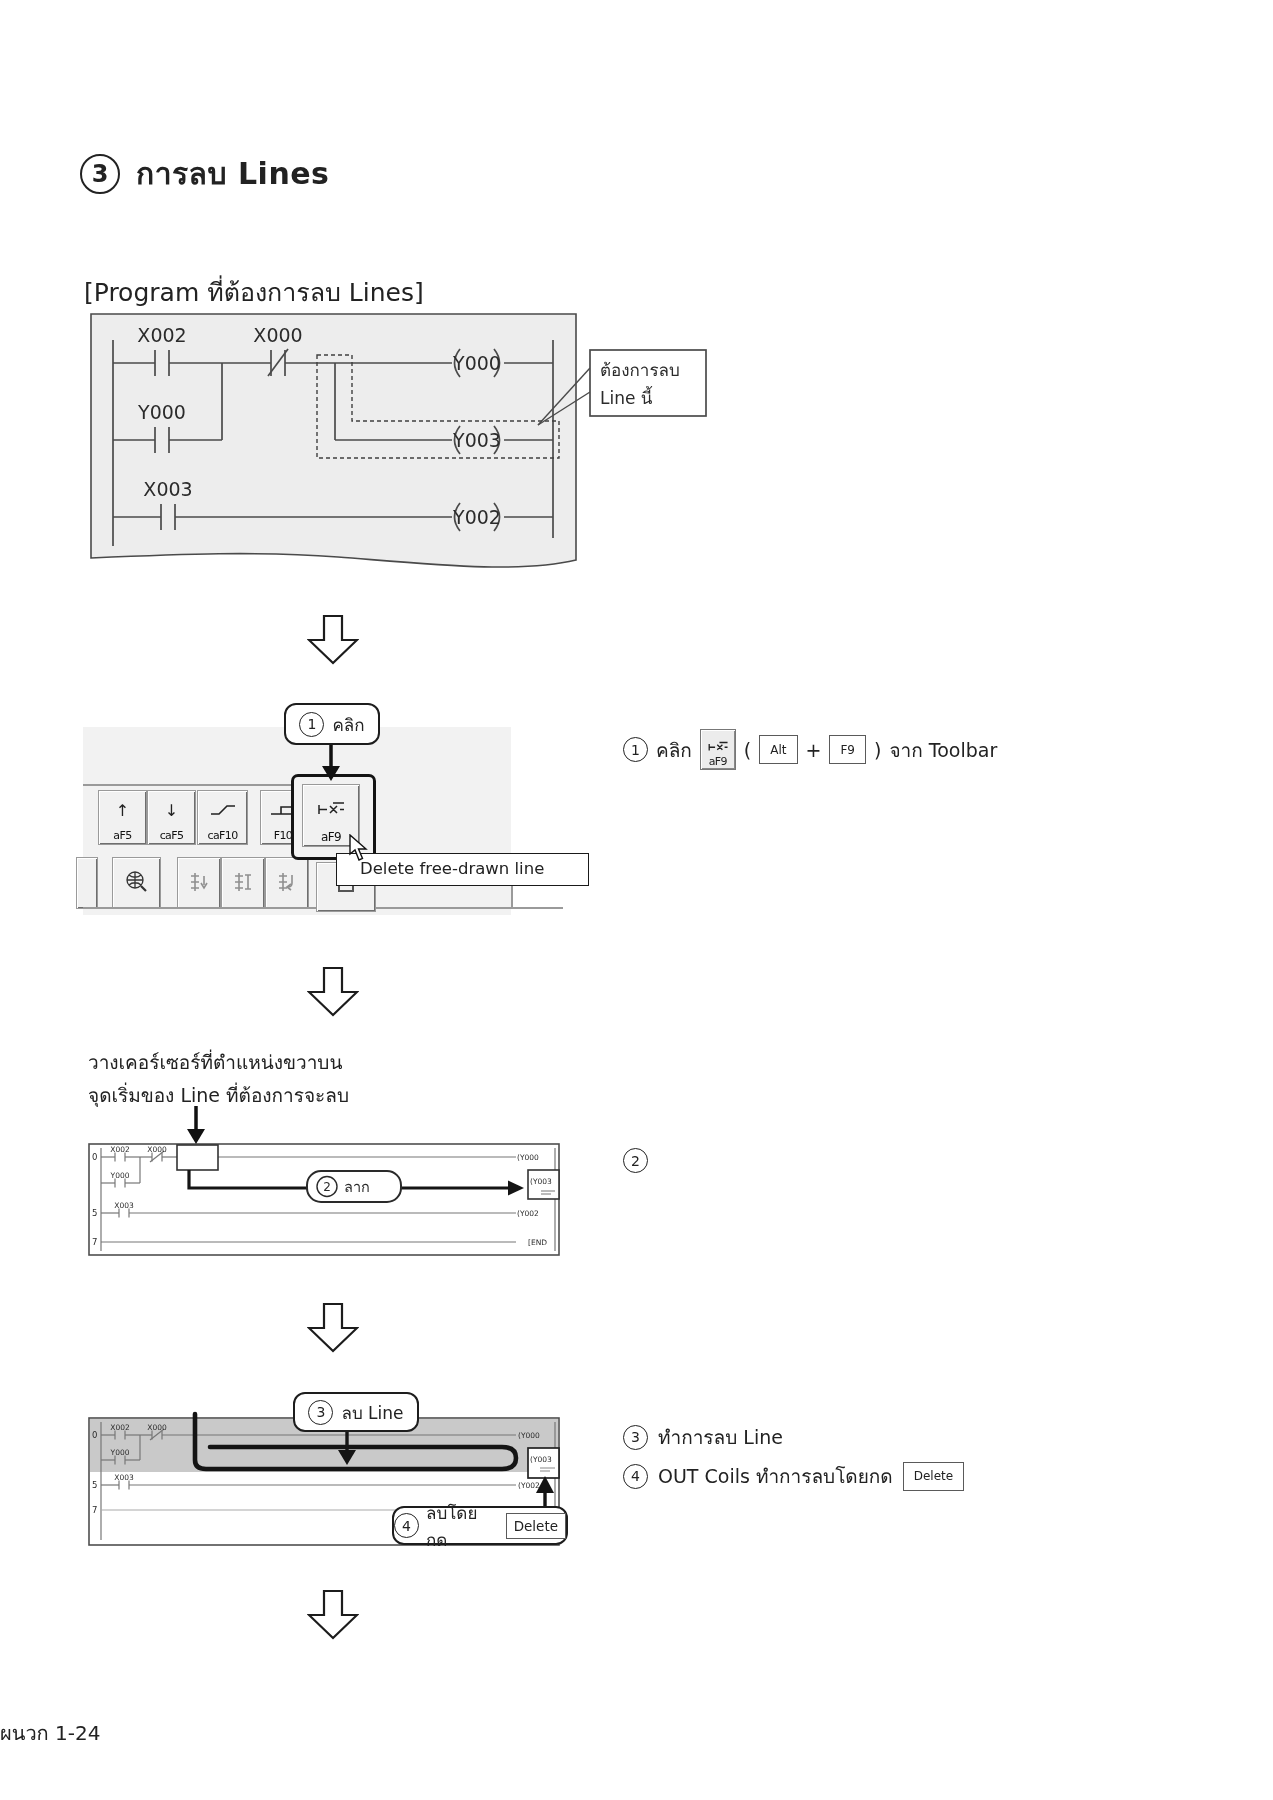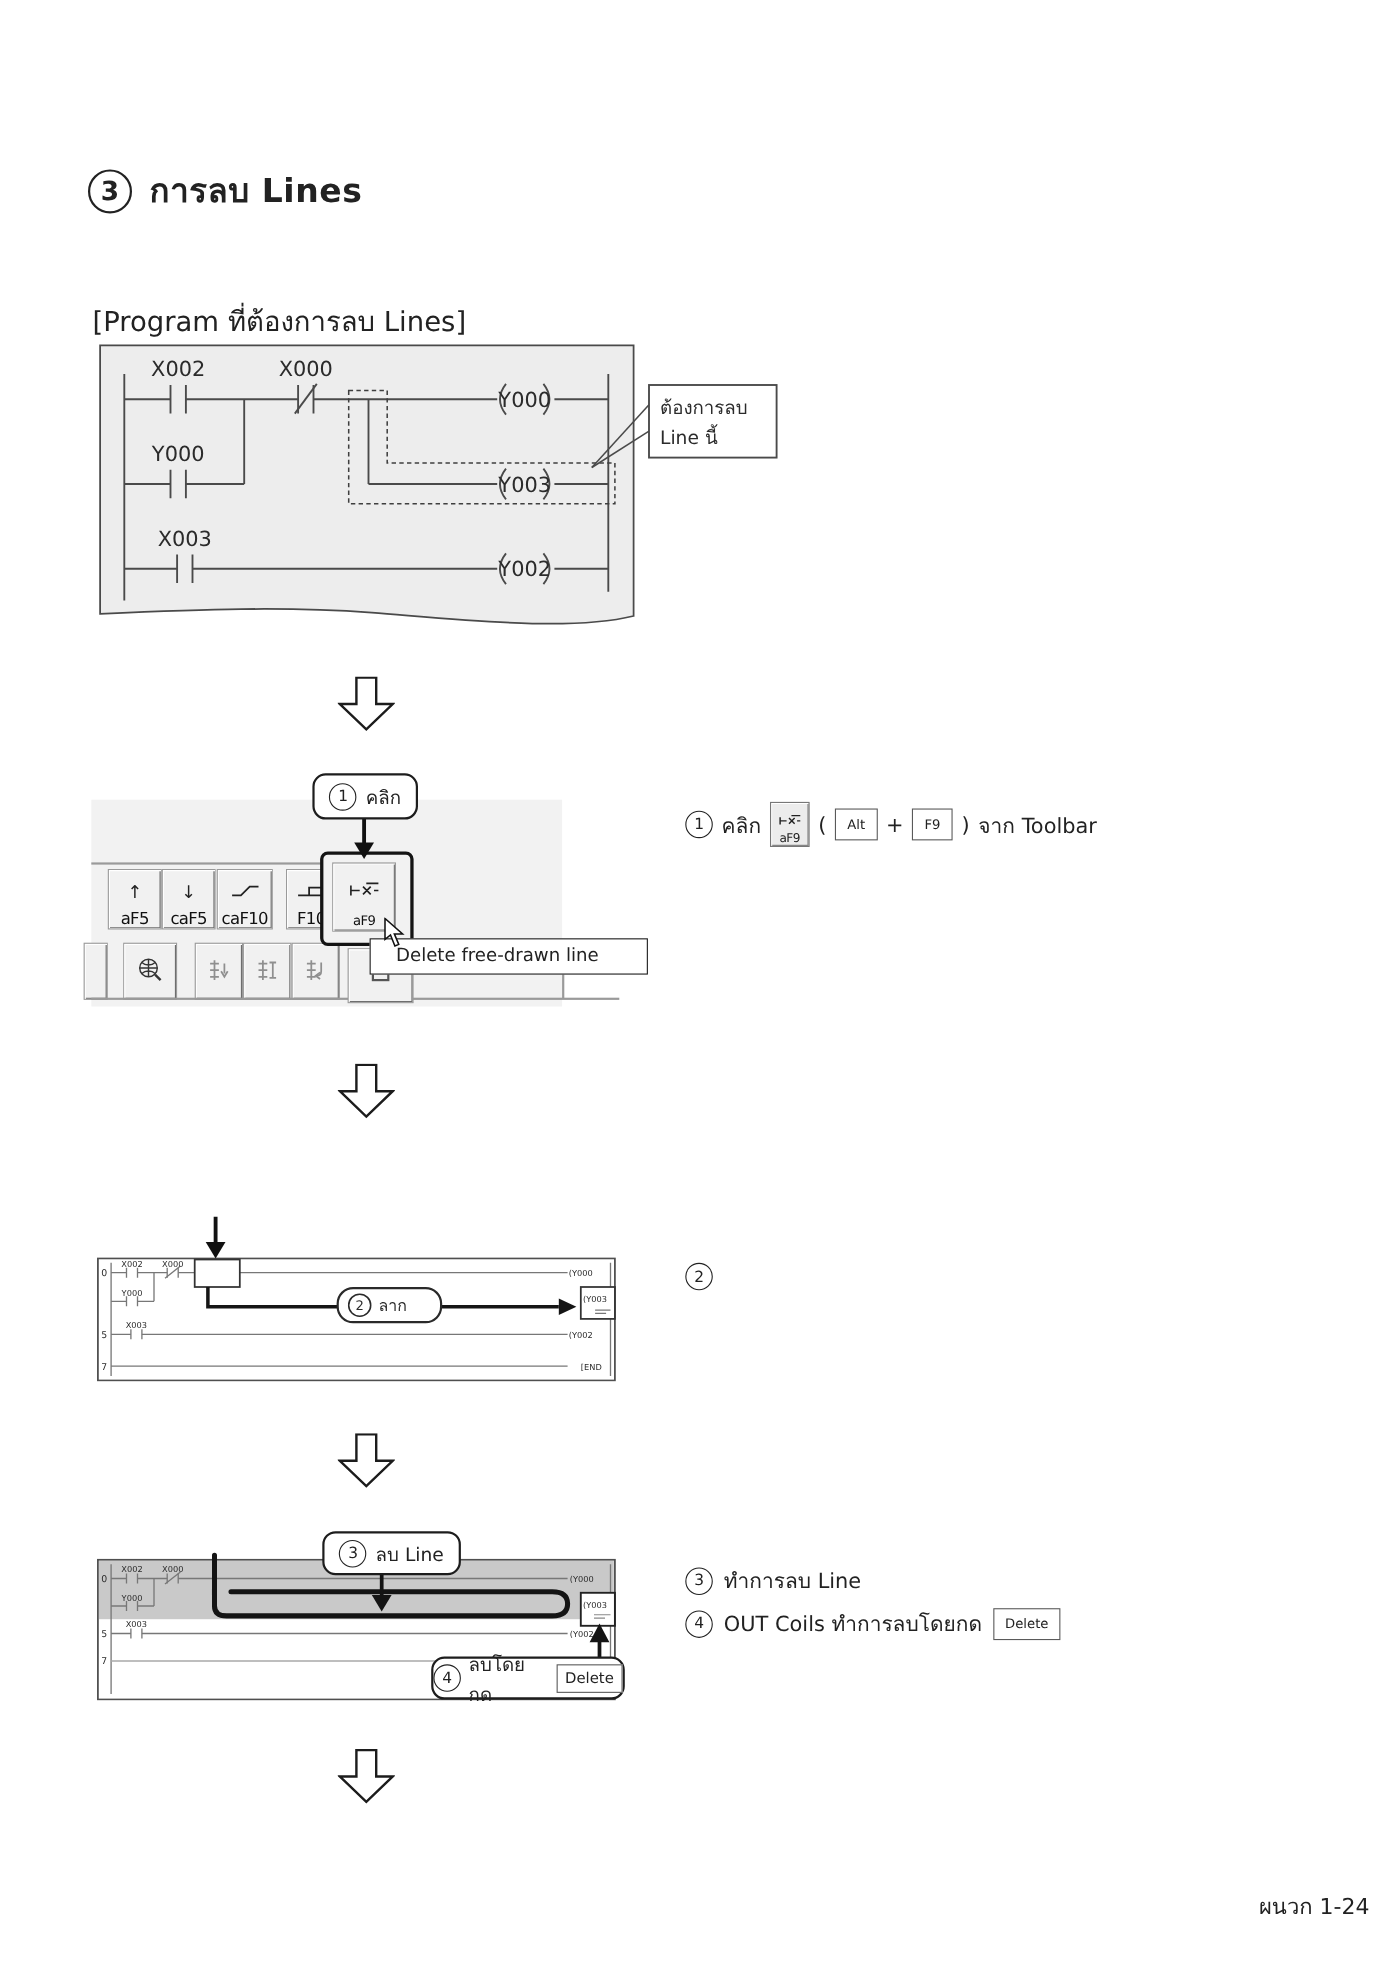--- a/index.html
+++ b/index.html
@@ -21,21 +21,21 @@
   .flow-arrow{width:52px;height:50px;}
   
   .bubble{display:flex;align-items:center;justify-content:center;gap:8px;background:#fff;
           border:2px solid #1d1d1d;border-radius:12px;z-index:5;font-size:17px;}
   
   #shot1{left:83px;top:727px;width:428px;height:188px;background:#f2f2f2;}
   .tbtn{position:absolute;background:#f1f1f1;
         box-shadow:inset 1px 1px 0 #ffffff,inset -1px -1px 0 #6e6e6e,0 0 0 1px #9a9a9a;
         display:flex;flex-direction:column;align-items:center;justify-content:flex-end;
         padding-bottom:3px;gap:1px;}
-  .tbtn .lbl{font-size:15px;letter-spacing:-0.6px;color:#111;line-height:11px;}
+  .tbtn .lbl{font-size:11px;letter-spacing:-0.6px;color:#111;line-height:11px;}
   .tbtn .ic{display:flex;align-items:center;justify-content:center;flex:1;}
   .sep{position:absolute;background:#9a9a9a;}
   #tooltip{position:absolute;left:253px;top:126px;width:228px;height:31px;background:#fff;
            border:1.6px solid #1a1a1a;font-size:16.5px;line-height:30px;padding-left:23px;z-index:4;
            white-space:nowrap;}
   #hlbox{position:absolute;left:208px;top:47px;width:79px;height:80px;border:3.5px solid #141414;
          border-radius:7px;background:#f2f2f2;z-index:2;}
   
   #step1-line{left:623px;top:729px;display:flex;align-items:center;gap:8px;font-size:19px;}
   .minibtn{width:34px;height:37px;background:#ececec;border:1px solid #777;
@@ -43,21 +43,21 @@
            display:flex;flex-direction:column;align-items:center;justify-content:flex-end;
            padding-bottom:2px;}
   .minibtn .lbl{font-size:11px;letter-spacing:-0.6px;line-height:11px;}
   
   #cursor-note{left:88px;top:1046px;font-size:19px;line-height:1.75;}
   .step-row{display:flex;align-items:flex-start;gap:10px;font-size:19px;}
   #step2-text{left:623px;top:1144px;}
   #step2-text .lines{line-height:1.8;}
   #step34-text{left:623px;top:1422px;display:flex;flex-direction:column;gap:9px;}
   #step34-text .step-row{align-items:center;}
-  #footer{left:0;top:1717px;width:1245px;text-align:right;font-size:20px;}
+  #footer{left:0;top:1717px;width:1245px;text-align:left;font-size:20px;}
 </style>
 </head>
 <body>
 
 <div id="page">
 
   <div class="abs" id="title">
     <span class="title-circle">3</span>
     <span class="title-text">การลบ Lines</span>
   </div>
@@ -247,20 +247,24 @@
     <span>+</span>
     <span class="key">F9</span>
     <span>)</span>
     <span>จาก Toolbar</span>
   </div>
 
   <svg class="abs flow-arrow" style="left:307px;top:967px;" viewBox="0 0 52 50">
     <path d="M17,1 H35 V25 H50 L26,48 L2,25 H17 Z" fill="#fff" stroke="#1c1c1c" stroke-width="2.2"></path>
   </svg>
 
+  <div class="abs" id="cursor-note">
+    <div>วางเคอร์เซอร์ที่ตำแหน่งขวาบน</div>
+    <div>จุดเริ่มของ Line ที่ต้องการจะลบ</div>
+  </div>
   <svg class="abs" style="left:182px;top:1106px;z-index:4;" width="28" height="40" viewBox="0 0 28 40">
     <line x1="14" y1="0" x2="14" y2="25" stroke="#111" stroke-width="3.5"></line>
     <polygon points="5,23 23,23 14,38" fill="#111"></polygon>
   </svg>
 
   <svg class="abs" style="left:88px;top:1143px;" width="472" height="113" viewBox="0 0 472 113">
     <rect x="1" y="1" width="470" height="111" fill="#fff" stroke="#4f4f4f" stroke-width="1.6"></rect>
     <g stroke="#777" stroke-width="1.2" fill="none">
       <line x1="13" y1="5" x2="13" y2="108"></line>
         <line x1="467" y1="5" x2="467" y2="108"></line>

